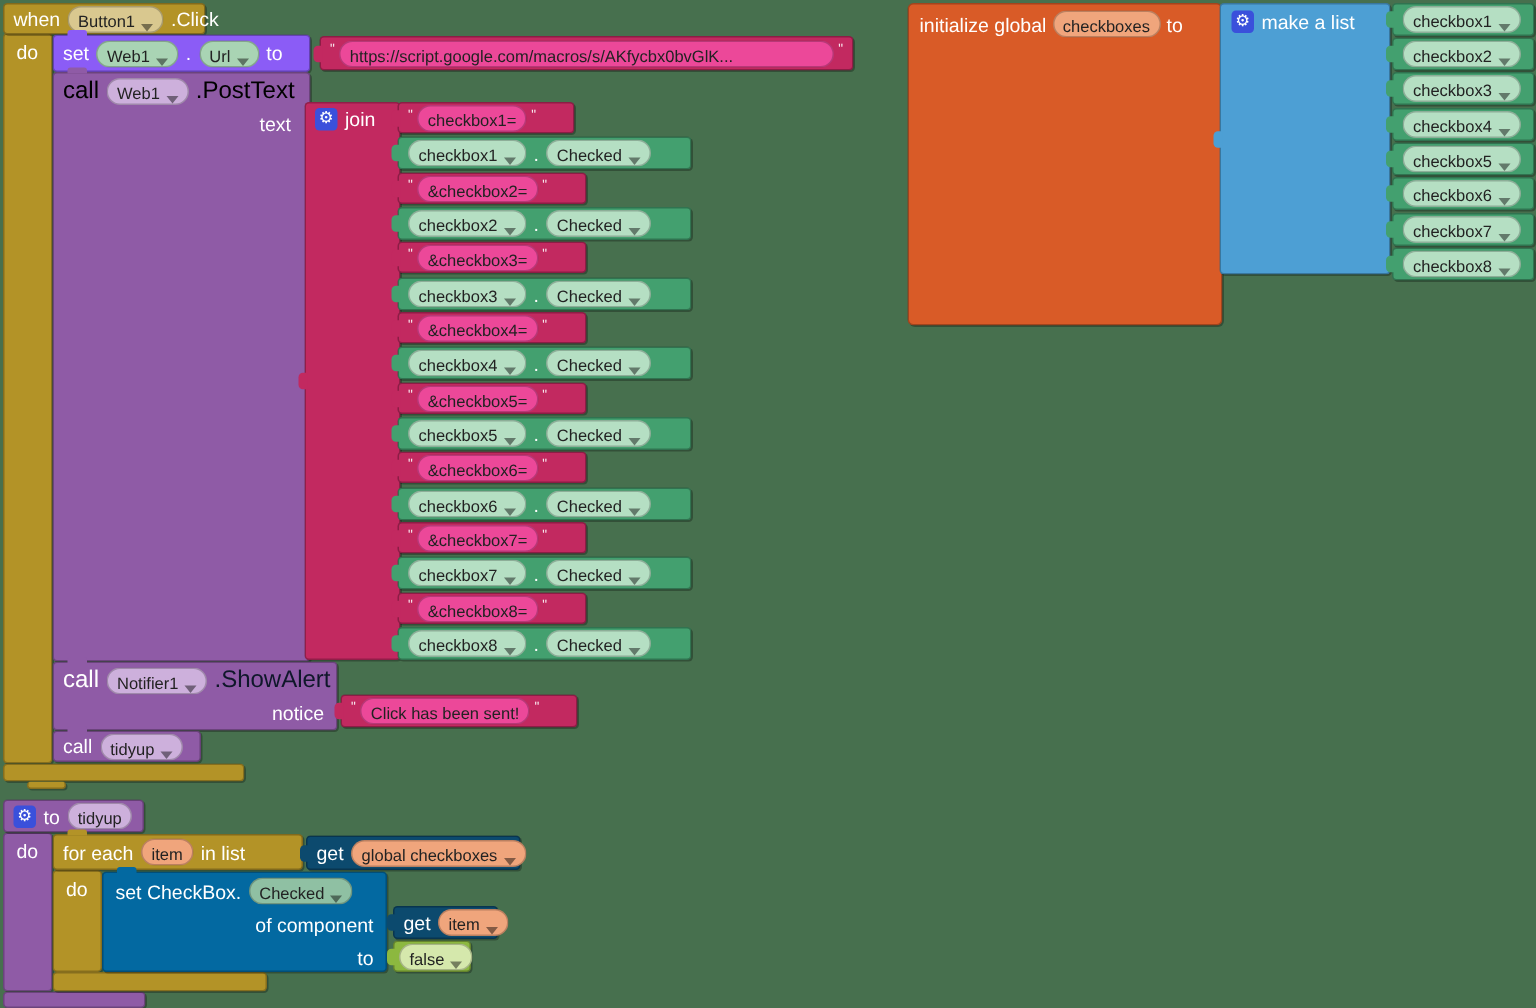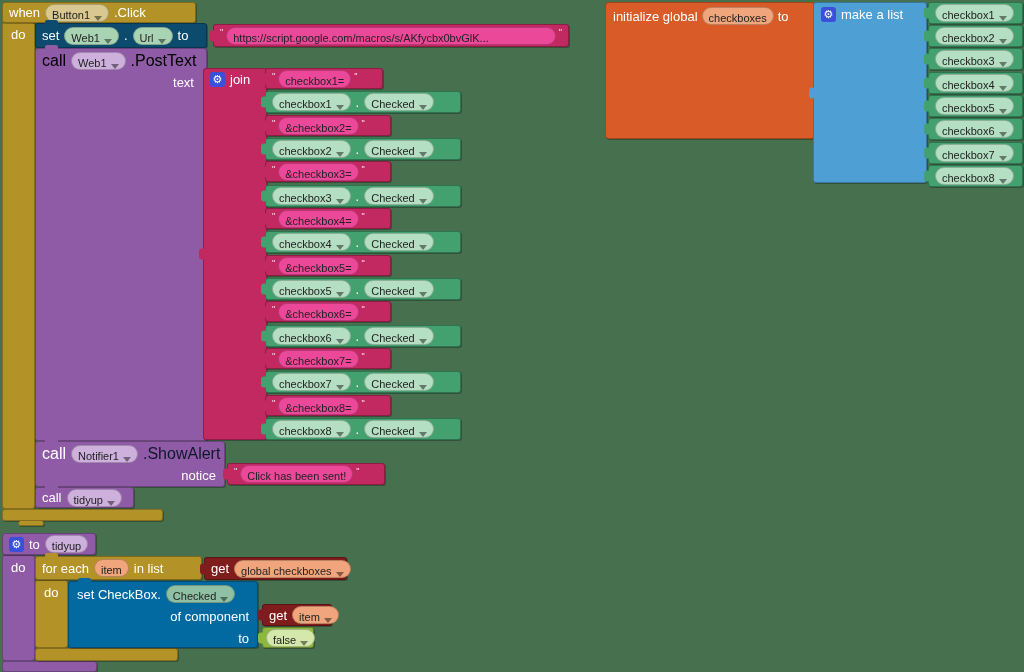--- a/index.html
+++ b/index.html
@@ -4,27 +4,27 @@
 <style>
   html,body{margin:0;padding:0;}
   .canvas{position:relative;width:1024px;height:672px;background:#47704E;overflow:hidden;
           font-family:"Liberation Sans",sans-serif;}
   .blk{position:absolute;box-sizing:border-box;display:flex;align-items:center;gap:5px;
        padding:0 6px;color:#fff;font-size:13px;border:1px solid rgba(0,0,0,.28);
        border-radius:3px;box-shadow:1px 1px 0 rgba(0,0,0,.28);}
   .rect{position:absolute;box-sizing:border-box;border:1px solid rgba(0,0,0,.25);
         border-radius:3px;box-shadow:1px 1px 0 rgba(0,0,0,.28);}
   .gold{background:#B39327;}
-  .dgreen{background:#0c4a6e;}
+  .dgreen{background:#8b5cf6;}
   .dgreen2{background:#0369a1;}
   .purple{background:#8F5BA6;}
   .magenta{background:#C22960;}
   .green{background:#43A06F;}
   .orange{background:#D95B27;}
-  .orange2{background:#7f1d1d;}
+  .orange2{background:#0c4a6e;}
   .blue{background:#4D9FD4;}
   .lime{background:#8CB83F;}
   .field{display:inline-flex;align-items:flex-end;gap:4px;background:#D9C88F;color:#222;
          border:1px solid rgba(0,0,0,.22);border-radius:10px;padding:0 6px;height:16px;
          font-size:11px;white-space:nowrap;}
   .f-tan{background:#D9C88F;}
   .f-mint{background:#B5DFC3;}
   .f-mint2{background:#A9D4B4;}
   .f-sage{background:#8FC0A3;}
   .f-pink{background:#ec4899;}
@@ -45,21 +45,21 @@
   .nowrap{white-space:nowrap;}
 </style>
 </head>
 <body>
 
 <div class="canvas">
 
   <div class="rect gold" style="left:2px;top:22px;width:33px;height:487px;"></div>
   <div class="rect gold" style="left:2px;top:509px;width:161px;height:12px;"></div>
   <div class="rect gold" style="left:18px;top:521px;width:26px;height:5px;border-top:none;"></div>
-  <div class="blk gold" style="left:2px;top:2px;width:194px;height:21px;">
+  <div class="blk gold" style="left:2px;top:2px;width:135px;height:21px;">
     <span>when</span>
     <span class="field f-tan">
         <span>Button1</span>
         <i class="dd"></i>
       </span>
     <span>.Click</span>
   </div>
   <span class="albl" style="left:11px;top:27px;">do</span>
 
   <div class="blk dgreen" style="left:35px;top:23px;width:172px;height:25px;">
@@ -300,21 +300,21 @@
 
   <div class="blk purple" style="left:35px;top:487px;width:99px;height:21px;">
     <i class="bump"></i>
     <span>call</span>
     <span class="field f-lav">
         <span>tidyup</span>
         <i class="dd"></i>
       </span>
   </div>
 
-  <div class="rect orange" style="left:605px;top:2px;width:210px;height:137px;border-radius:4px;">
+  <div class="rect orange" style="left:605px;top:2px;width:210px;height:215px;border-radius:4px;">
     <div class="row" style="left:7px;top:4px;gap:4px;">
       <span style="color:#fff;font-size:13px;white-space:nowrap;">initialize global</span>
       <span class="field f-salmon">
           <span>checkboxes</span>
         </span>
       <span style="color:#fff;font-size:13px;">to</span>
     </div>
   </div>
   <div class="rect blue" style="left:813px;top:2px;width:114px;height:181px;">
     <i class="plug"></i>

